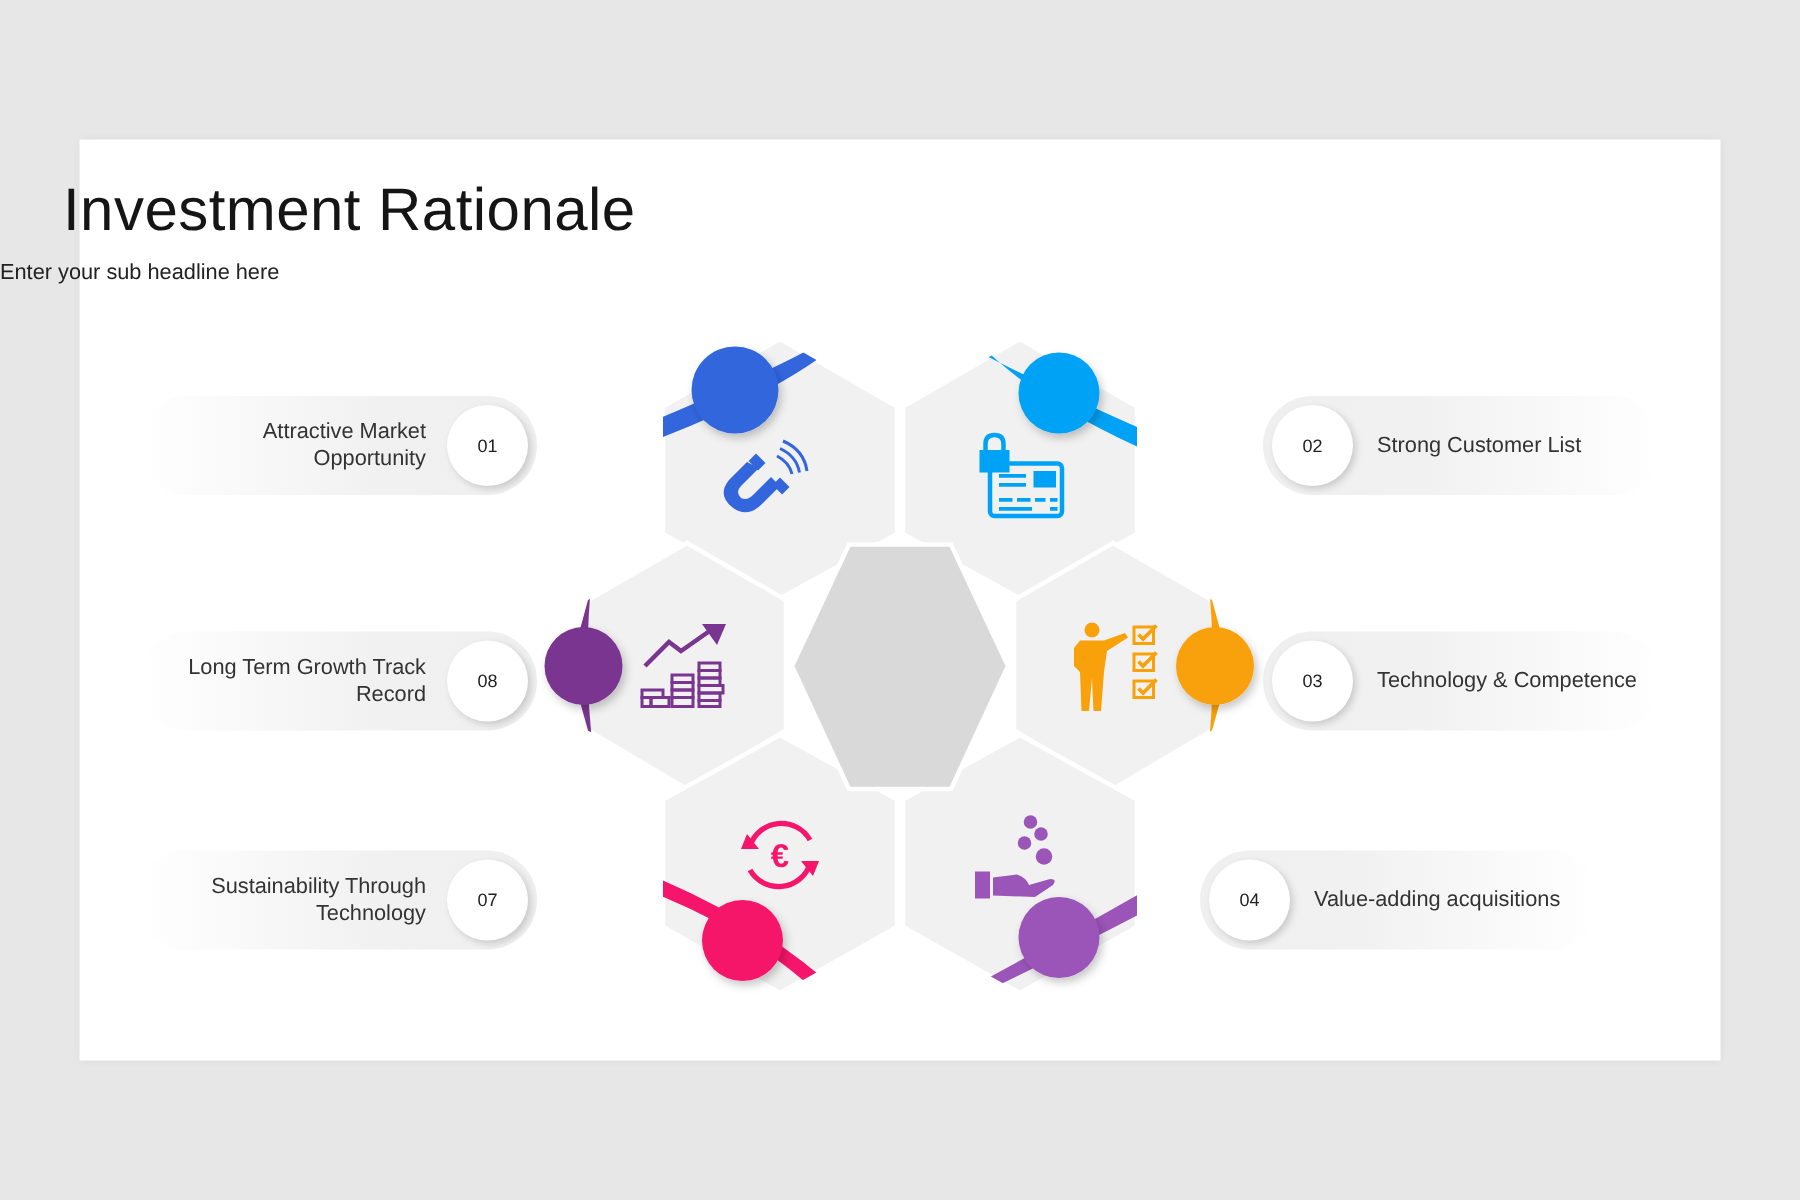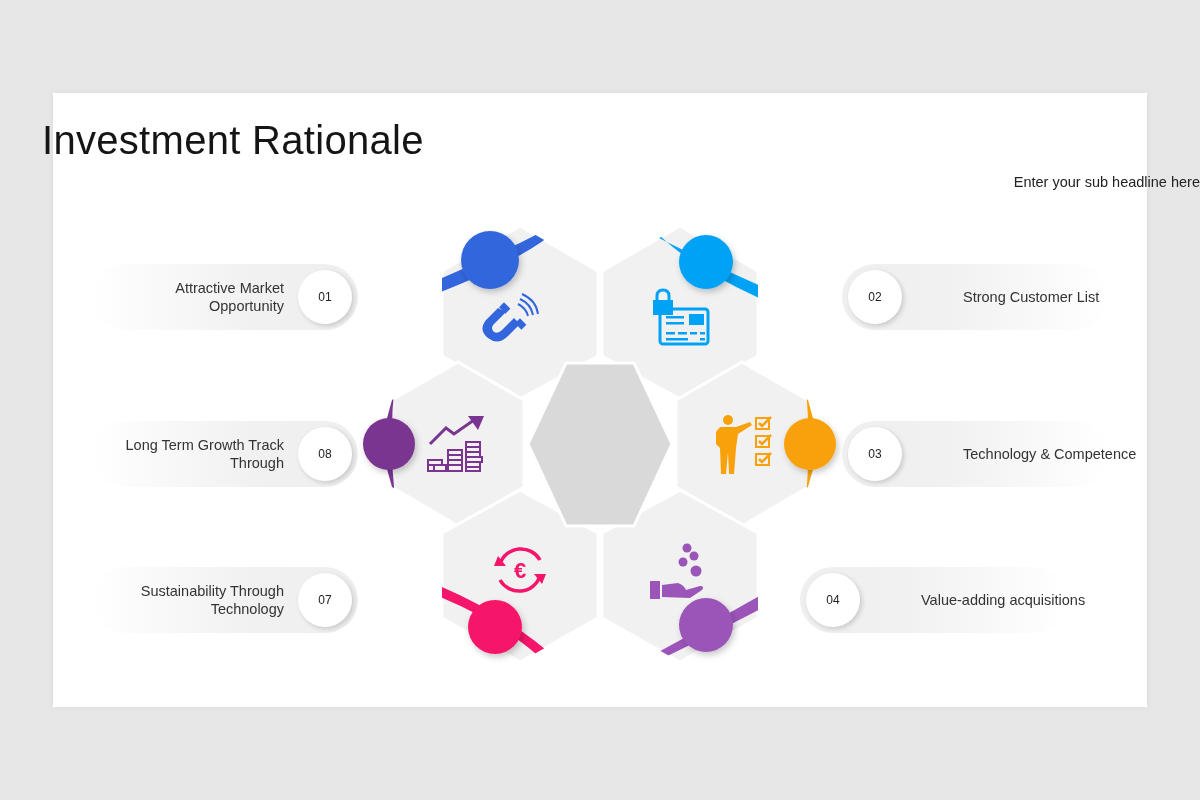--- a/index.html
+++ b/index.html
@@ -1,29 +1,29 @@
 <!DOCTYPE html>
 <html><head>
 <meta charset="utf-8">
 <style>
   html, body { margin:0; padding:0; }
   body { width:1200px; height:800px; background:#e8e7e8; position:relative; overflow:hidden; font-family:"Liberation Sans", sans-serif; }
   .slide { position:absolute; left:53px; top:93px; width:1094px; height:614px; background:#ffffff; box-shadow:0 0 6px rgba(0,0,0,0.06); }
   .title { position:absolute; left:0; top:118px; width:1200px; text-align:left; font-size:40px; color:#151515; letter-spacing:0.3px;padding-left:42px; }
-  .subtitle { position:absolute; left:0; top:174px; width:1200px; text-align:right; font-size:14.5px; color:#222; }
+  .subtitle { position:absolute; left:0; top:174px; width:1200px; text-align:left; font-size:14.5px; color:#222; }
   svg.diagram { position:absolute; left:0; top:0; }
   .pill { position:absolute; height:66px; border-radius:33px; }
   .pill.left { background:linear-gradient(to right, rgba(240,240,240,0) 0%, #f1f1f1 60%, #efefef 100%); }
   .pill.right { background:linear-gradient(to left, rgba(240,240,240,0) 0%, #f1f1f1 60%, #efefef 100%); }
   .num { position:absolute; width:54px; height:54px; border-radius:50%; background:#fff; box-shadow:2px 2px 5px rgba(0,0,0,0.16); display:flex; align-items:center; justify-content:center; font-size:12px; color:#222; top:6px; }
   .pill.left .num { right:6px; }
   .pill.right .num { left:6px; }
   .lbl { position:absolute; font-size:14.5px; color:#333; line-height:18px; top:50%; transform:translateY(-50%); white-space:nowrap; }
   .pill.left .lbl { right:74px; text-align:right; }
-  .pill.right .lbl { left:76px; text-align:right;margin-left:45px; }
+  .pill.right .lbl { left:76px; text-align:right; }
 </style>
 </head>
 <body>
 
 <div class="slide"></div>
 
 <div class="title">Investment Rationale</div>
 <div class="subtitle">Enter your sub headline here</div>
 
 <svg class="diagram" width="1200" height="800" viewBox="0 0 1200 800">
@@ -177,21 +177,21 @@
   <div class="lbl">
     <div>Attractive Market</div>
       <div>Opportunity</div>
   </div>
   <div class="num">01</div>
 </div>
 
 <div class="pill left" style="left:92px; top:421px; width:266px;">
   <div class="lbl">
     <div>Long Term Growth Track</div>
-      <div>Through</div>
+      <div>Record</div>
   </div>
   <div class="num">08</div>
 </div>
 
 <div class="pill left" style="left:92px; top:567px; width:266px;">
   <div class="lbl">
     <div>Sustainability Through</div>
       <div>Technology</div>
   </div>
   <div class="num">07</div>

